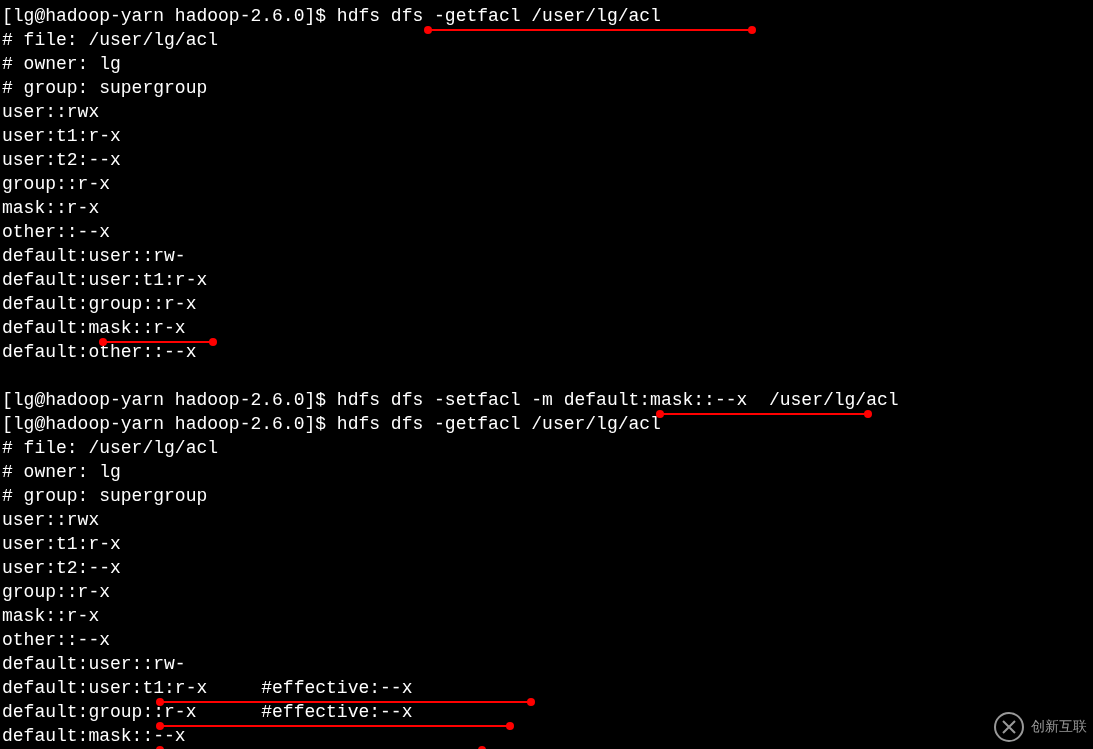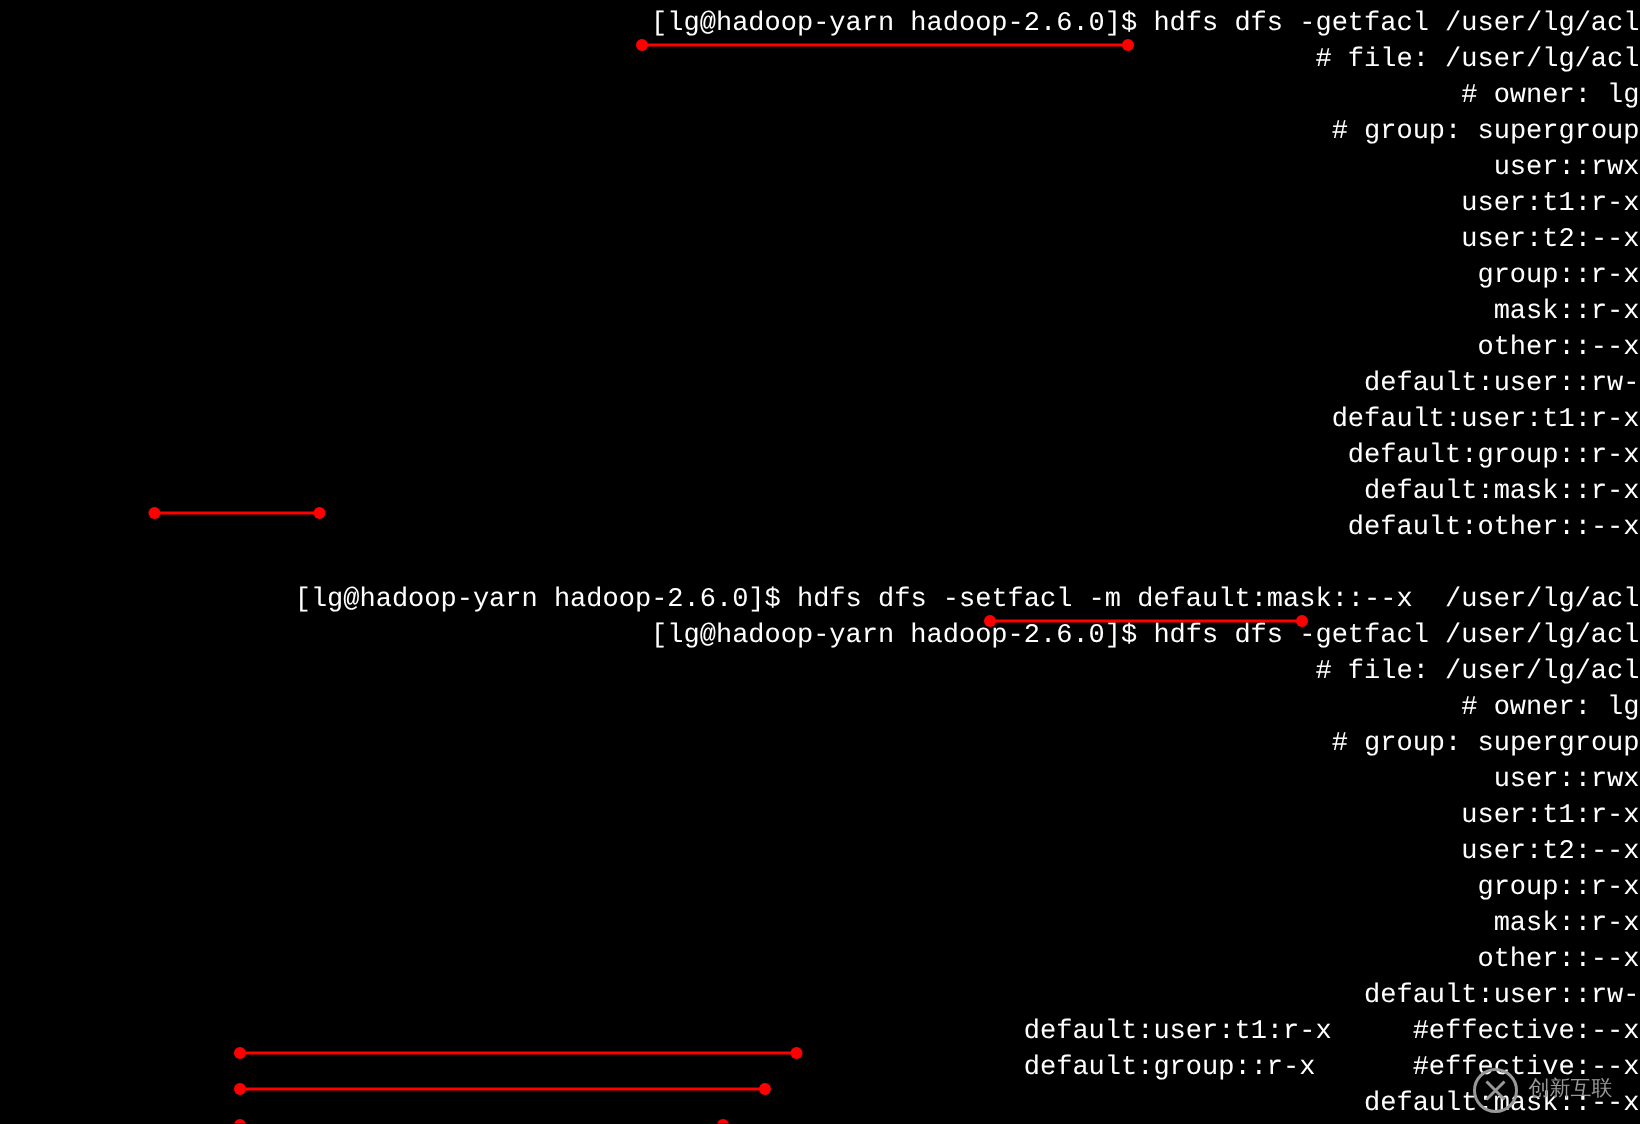--- a/index.html
+++ b/index.html
@@ -1,19 +1,19 @@
 <!DOCTYPE html>
 <html><head>
 <meta charset="utf-8">
 <style>
   html,body{margin:0;padding:0;background:#000;color:#fff;font-family:"Consolas","Menlo","Courier New",monospace;font-size:18px;line-height:24px;width:1093px;height:749px;overflow:hidden;}
   .term{position:relative;padding:4px 0 0 2px;white-space:pre;}
-  .line{display:block;text-align:right;}
+  .line{display:block;}
   svg.overlay{position:absolute;left:0;top:0;pointer-events:none;}
-  .watermark{position:absolute;right:18px;bottom:6px;display:flex;align-items:center;gap:6px;font-size:14px;color:#999;}
+  .watermark{position:absolute;right:6px;bottom:6px;display:flex;align-items:center;gap:6px;font-size:14px;color:#999;}
   .watermark svg{width:32px;height:32px;}
 </style>
 </head>
 <body>
 
 <div class="term" id="term"><span class="line">[lg@hadoop-yarn hadoop-2.6.0]$ hdfs dfs -getfacl /user/lg/acl</span><span class="line"># file: /user/lg/acl</span><span class="line"># owner: lg</span><span class="line"># group: supergroup</span><span class="line">user::rwx</span><span class="line">user:t1:r-x</span><span class="line">user:t2:--x</span><span class="line">group::r-x</span><span class="line">mask::r-x</span><span class="line">other::--x</span><span class="line">default:user::rw-</span><span class="line">default:user:t1:r-x</span><span class="line">default:group::r-x</span><span class="line">default:mask::r-x</span><span class="line">default:other::--x</span><span class="line">&nbsp;</span><span class="line">[lg@hadoop-yarn hadoop-2.6.0]$ hdfs dfs -setfacl -m default:mask::--x  /user/lg/acl</span><span class="line">[lg@hadoop-yarn hadoop-2.6.0]$ hdfs dfs -getfacl /user/lg/acl</span><span class="line"># file: /user/lg/acl</span><span class="line"># owner: lg</span><span class="line"># group: supergroup</span><span class="line">user::rwx</span><span class="line">user:t1:r-x</span><span class="line">user:t2:--x</span><span class="line">group::r-x</span><span class="line">mask::r-x</span><span class="line">other::--x</span><span class="line">default:user::rw-</span><span class="line">default:user:t1:r-x     #effective:--x</span><span class="line">default:group::r-x      #effective:--x</span><span class="line">default:mask::--x</span><span class="line">default:other::--x</span></div>
 
 <svg class="overlay" id="overlay" width="1093" height="749">
     <g>
       <line x1="428" x2="752" y1="30" y2="30" stroke="#ff0000" stroke-width="2"></line>

